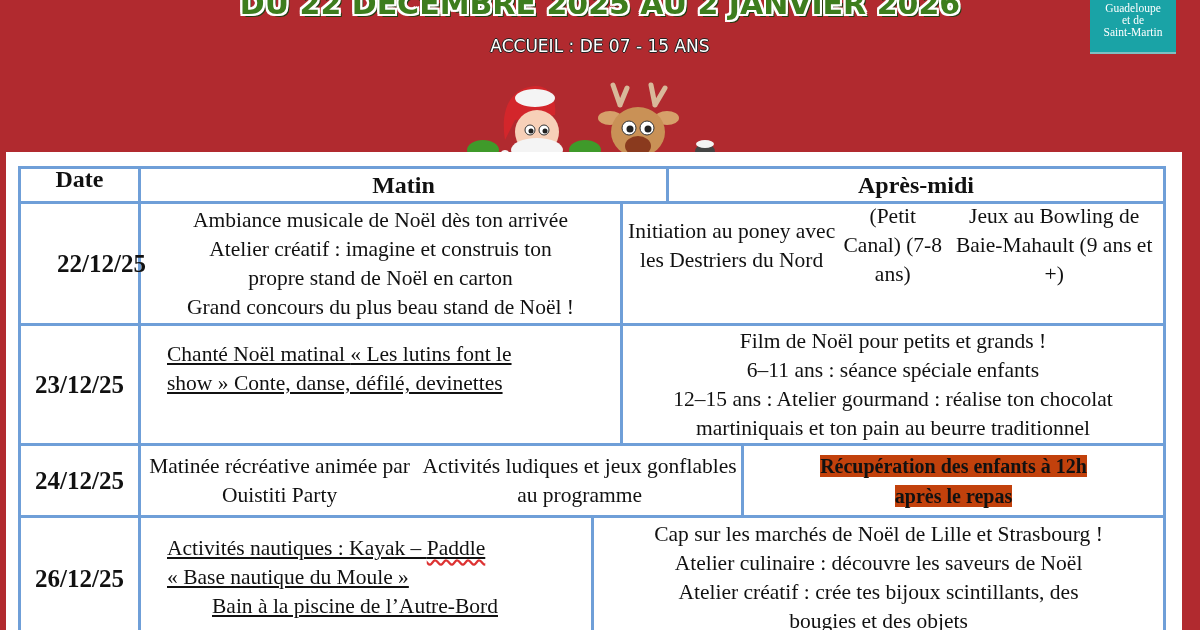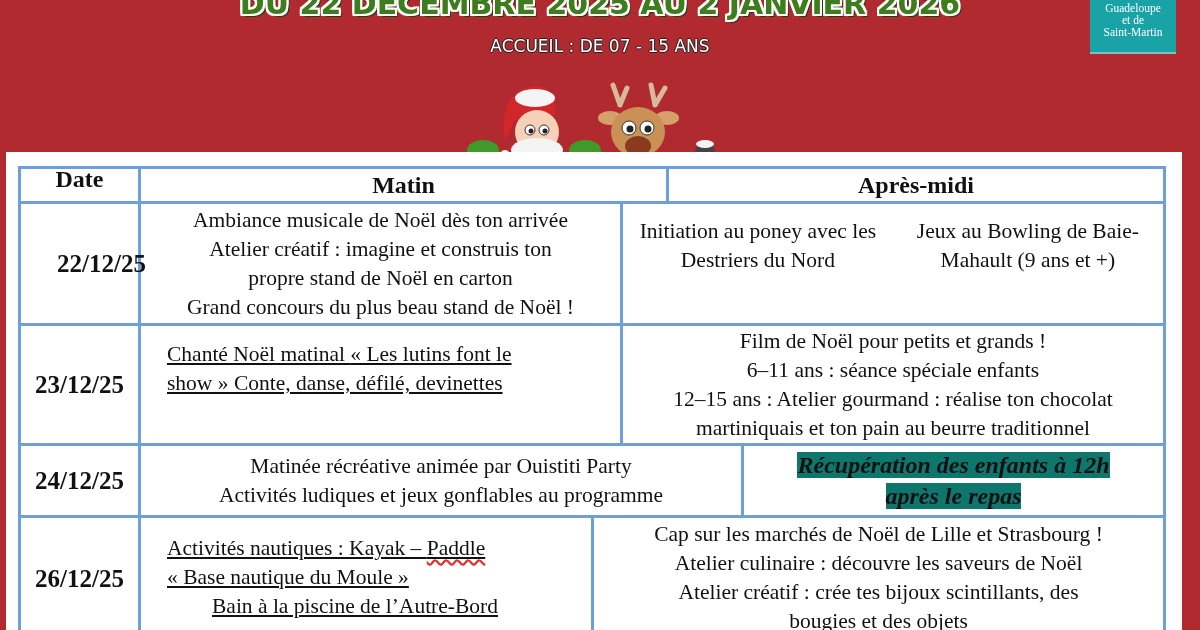--- a/index.html
+++ b/index.html
@@ -15,21 +15,21 @@
   .mascots { position:absolute; left:455px; top:80px; width:280px; height:82px; }
   .panel { position:absolute; left:6px; top:152px; width:1176px; height:490px; background:#fff; }
   .tbl { position:absolute; border:3px solid #6f9fd8; box-sizing:border-box; }
   .cell { position:absolute; box-sizing:border-box; display:flex; align-items:center; justify-content:center; text-align:center; color:#111; font-size:21.5px; line-height:29px; }
   .hdr { font-weight:bold; font-size:24px; }
   .date { font-weight:bold; font-size:25px; }
   .vl { position:absolute; width:3px; background:#6f9fd8; }
   .hl { position:absolute; height:3px; background:#6f9fd8; }
   .left { justify-content:flex-start; text-align:center; padding-left:26px;text-decoration:underline; }
   .u { text-decoration:underline; }
-  .hl-green { background:#0f766e; font-weight:bold; font-size:24px; color:#111;font-style:italic; }
+  .hl-green { background:#c2410c; font-weight:bold; font-size:20px; color:#111; }
   .wavy { text-decoration:underline wavy #d33; text-underline-offset:4px; }
 </style>
 </head>
 <body>
 
 <div class="title title-main">DU 22 DÉCEMBRE 2025 AU 2 JANVIER 2026</div>
 <div class="title title-sub">ACCUEIL : DE 07 - 15 ANS</div>
 
 <div class="logo">
   <span>de la</span>
@@ -90,37 +90,38 @@
 
 <div class="cell date" style="left:21px; top:204px; width:117px; height:119px;padding-left:44px;">22/12/25</div>
 <div class="cell" style="left:141px; top:204px; width:479px; height:119px; flex-direction:column;">
   <div>Ambiance musicale de Noël dès ton arrivée</div>
   <div>Atelier créatif : imagine et construis ton</div>
   <div>propre stand de Noël en carton</div>
   <div>Grand concours du plus beau stand de Noël !</div>
 </div>
 <div class="cell" style="left:623px; top:204px; width:540px; height:83px; flex-direction:row;">
   <div>Initiation au poney avec les Destriers du Nord</div>
+  <div>(Petit Canal) (7-8 ans)</div>
   <div>Jeux au Bowling de Baie-Mahault (9 ans et +)</div>
 </div>
 
 <div class="cell date" style="left:21px; top:326px; width:117px; height:117px;">23/12/25</div>
 <div class="cell left" style="left:141px; top:326px; width:479px; height:117px; align-items:flex-start; padding-top:14px; flex-direction:column; justify-content:flex-start;">
   <div><span class="u">Chanté Noël matinal </span><span>« Les lutins font le</span></div>
   <div>show » Conte, danse, défilé, devinettes</div>
 </div>
 <div class="cell" style="left:623px; top:326px; width:540px; height:117px; flex-direction:column;">
   <div>Film de Noël pour petits et grands !</div>
   <div>6–11 ans : séance spéciale enfants</div>
   <div>12–15 ans : Atelier gourmand : réalise ton chocolat</div>
   <div>martiniquais et ton pain au beurre traditionnel</div>
 </div>
 
 <div class="cell date" style="left:21px; top:446px; width:117px; height:69px;">24/12/25</div>
-<div class="cell" style="left:141px; top:446px; width:600px; height:69px; flex-direction:column;">
+<div class="cell" style="left:141px; top:446px; width:600px; height:69px; flex-direction:row;">
   <div>Matinée récréative animée par Ouistiti Party</div>
   <div>Activités ludiques et jeux gonflables au programme</div>
 </div>
 <div class="cell" style="left:744px; top:446px; width:419px; height:69px; flex-direction:column; line-height:30px;">
   <div><span class="hl-green">Récupération des enfants à 12h</span></div>
   <div><span class="hl-green">après le repas</span></div>
 </div>
 
 <div class="cell date" style="left:21px; top:518px; width:117px; height:120px;">26/12/25</div>
 <div class="cell left" style="left:141px; top:518px; width:450px; height:120px; flex-direction:column; align-items:flex-start; justify-content:flex-start; padding-top:16px;">

